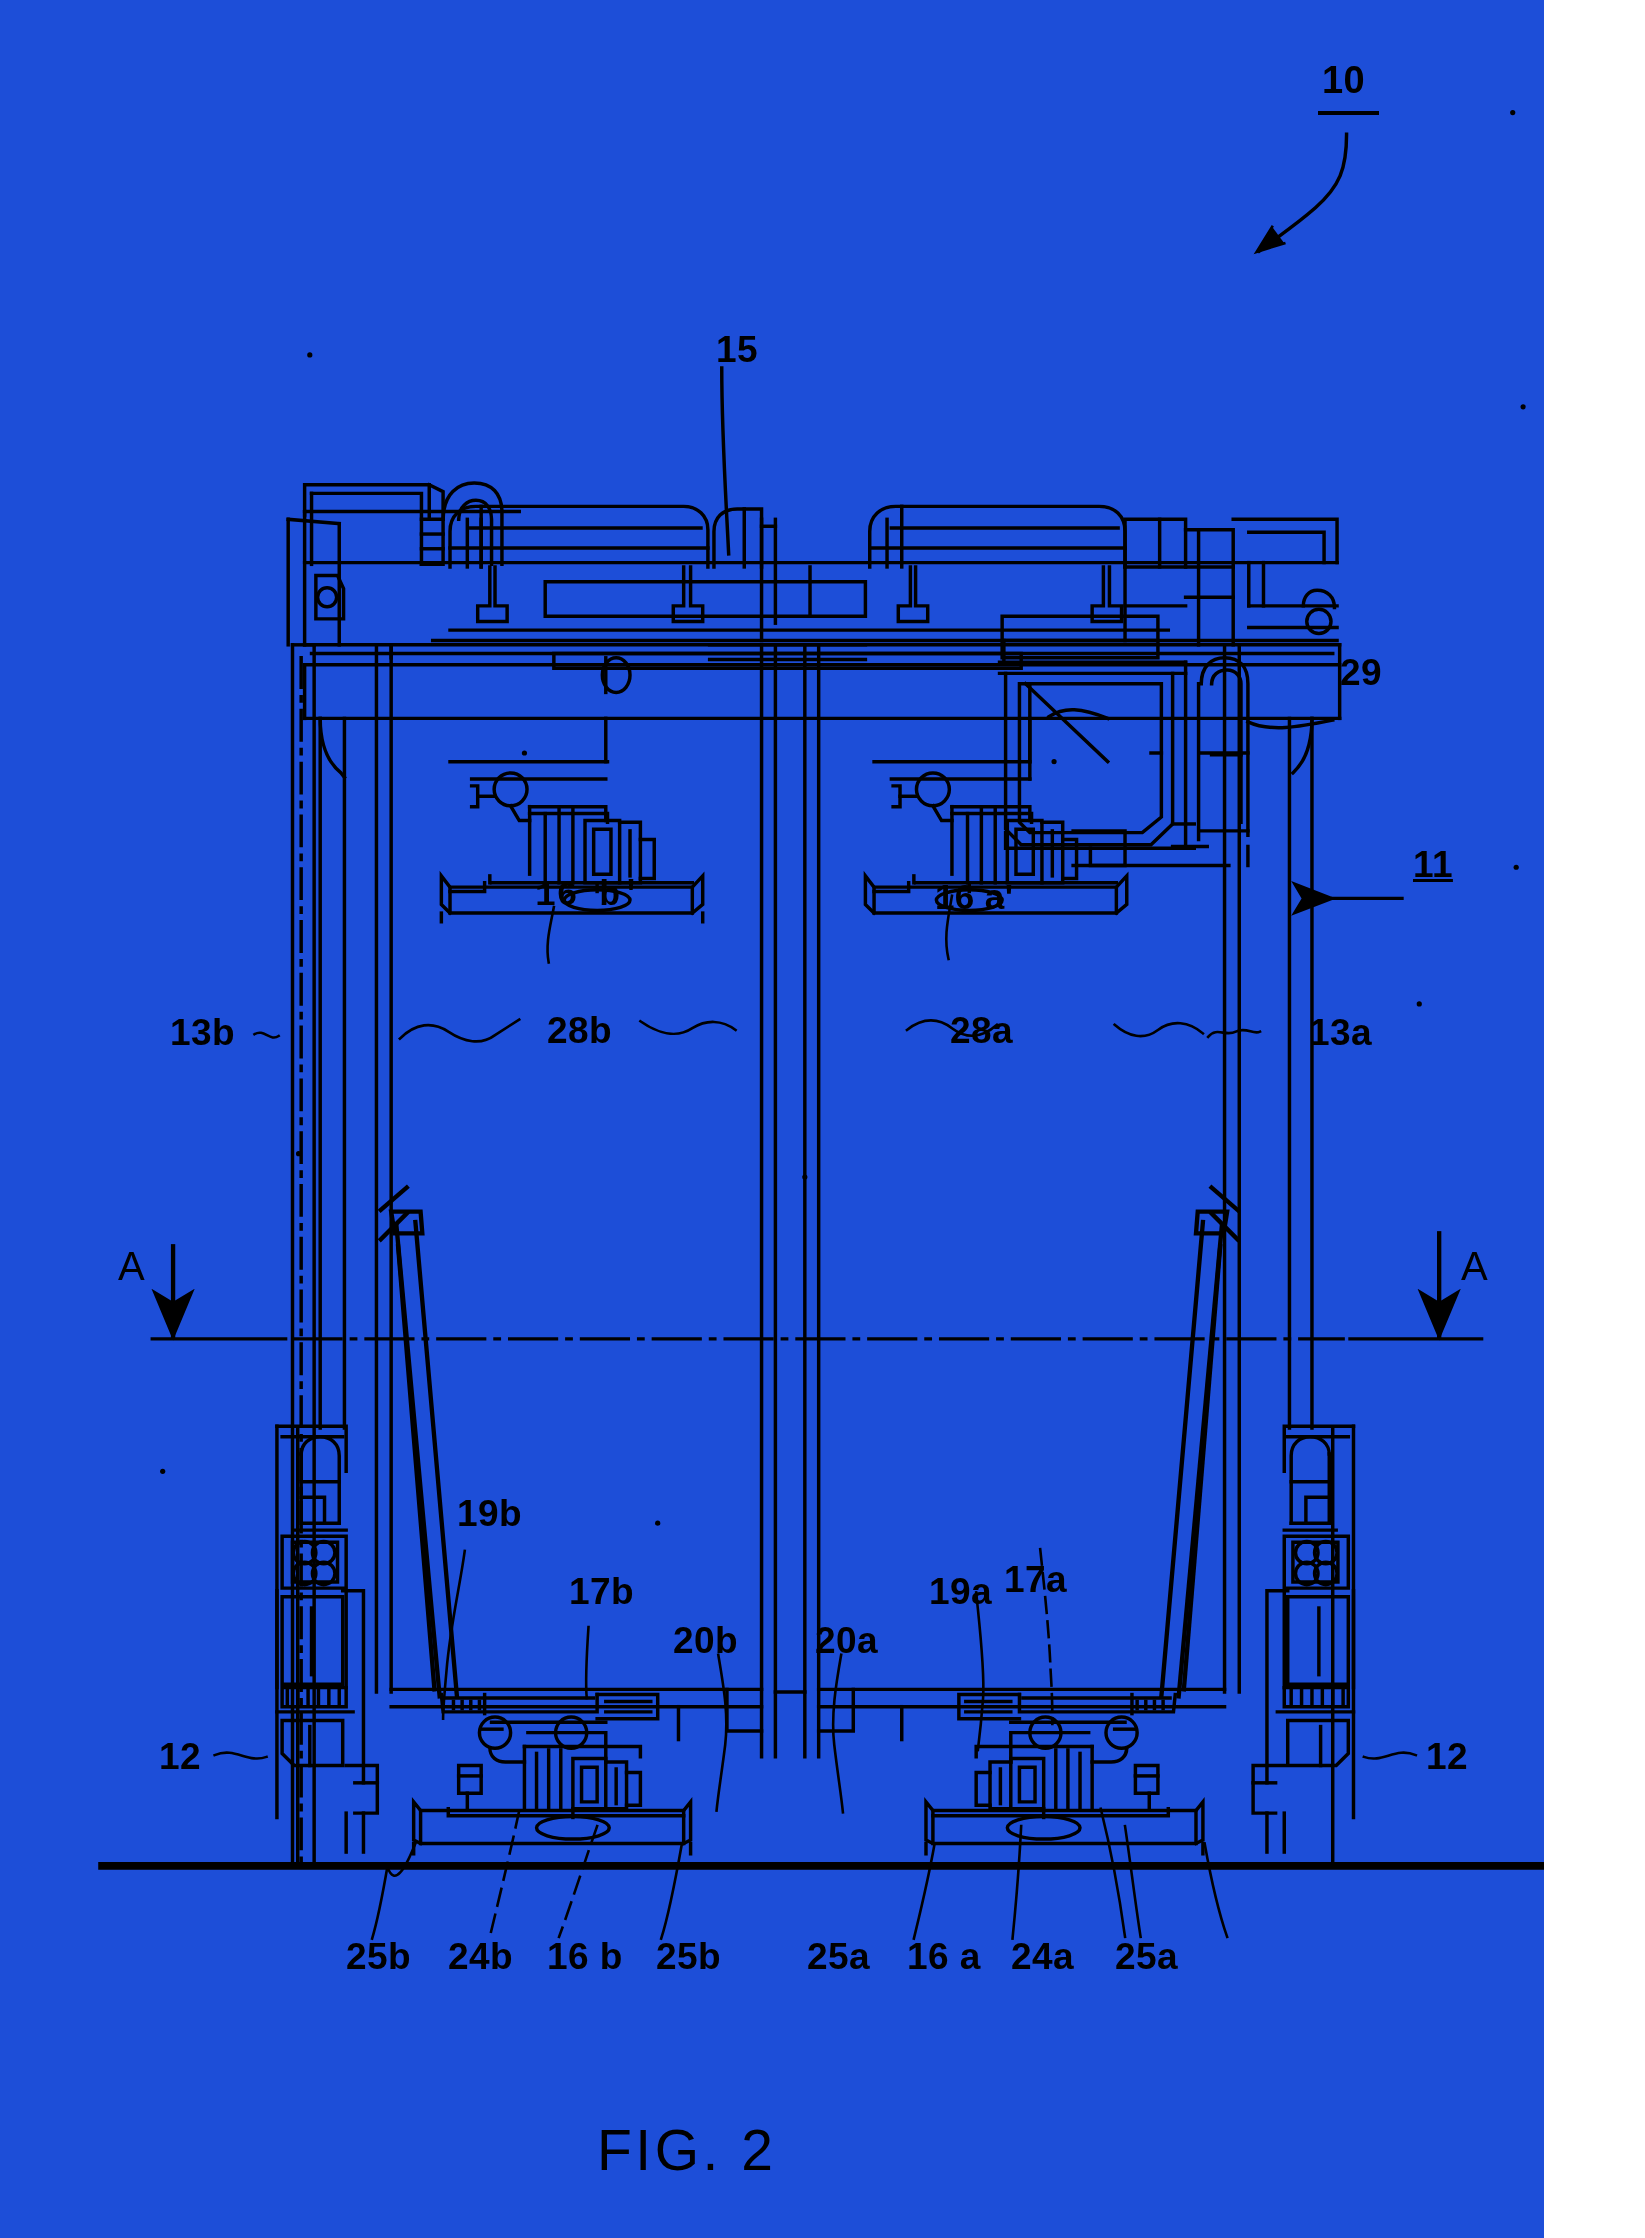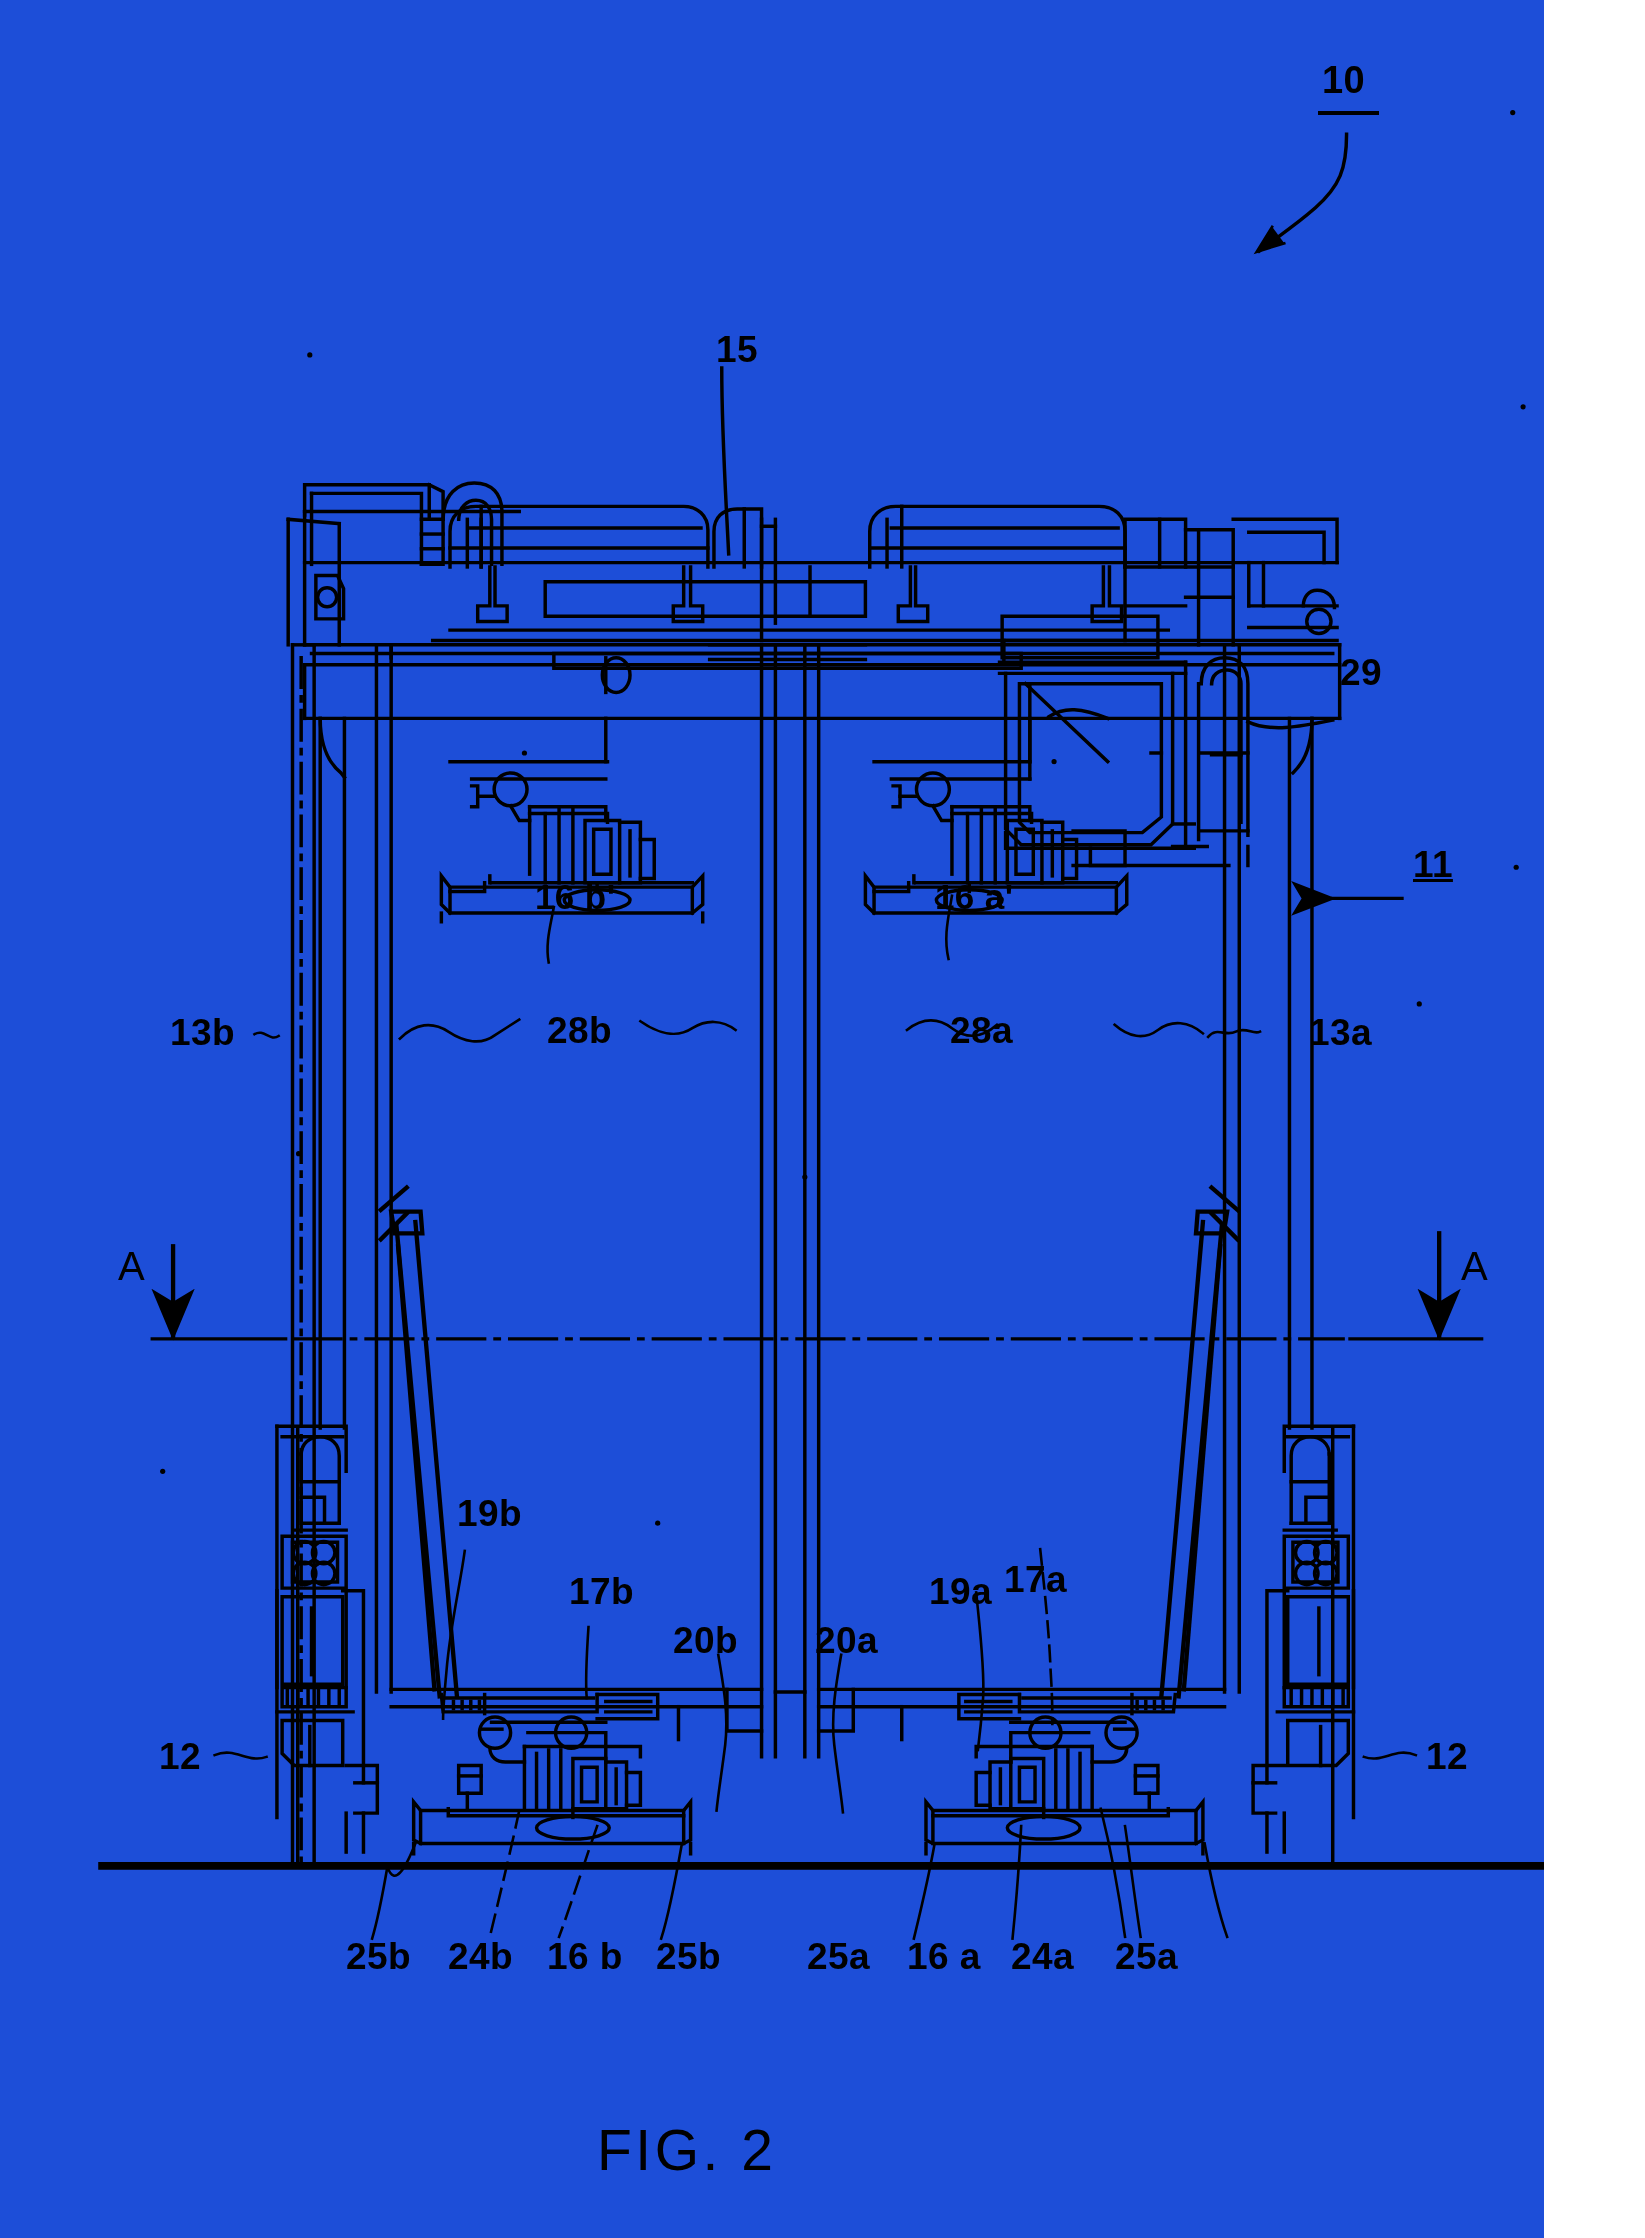--- a/index.html
+++ b/index.html
@@ -568,21 +568,21 @@
 
   <div class="lbl lbl-top" style="left:1322px;top:61px;">10</div>
   <div class="underline-10" style="left:1318px;top:111px;width:61px;"></div>
 
   <div class="lbl lbl-ref" style="left:701px;top:331px;margin-left:15px;">15</div>
 
   <div class="lbl lbl-ref" style="left:1340px;top:654px;">29</div>
 
   <div class="lbl lbl-ref" style="left:1413px;top:846px;text-decoration:underline;">11</div>
 
-  <div class="lbl lbl-ref-sm" style="left:535px;top:879px;">16 b'</div>
+  <div class="lbl lbl-ref-sm" style="left:535px;top:879px;font-family:Liberation Mono, monospace;">16 b'</div>
   <div class="lbl lbl-ref-sm" style="left:935px;top:879px;">16 a'</div>
 
   <div class="lbl lbl-ref" style="left:170px;top:1014px;">13b</div>
   <div class="lbl lbl-ref" style="left:547px;top:1012px;">28b</div>
   <div class="lbl lbl-ref" style="left:950px;top:1012px;">28a</div>
   <div class="lbl lbl-ref" style="left:1289px;top:1014px;margin-left:20px;">13a</div>
 
   <div class="lbl lbl-sect" style="left:118px;top:1246px;">A</div>
   <div class="lbl lbl-sect" style="left:1461px;top:1246px;">A</div>
 

